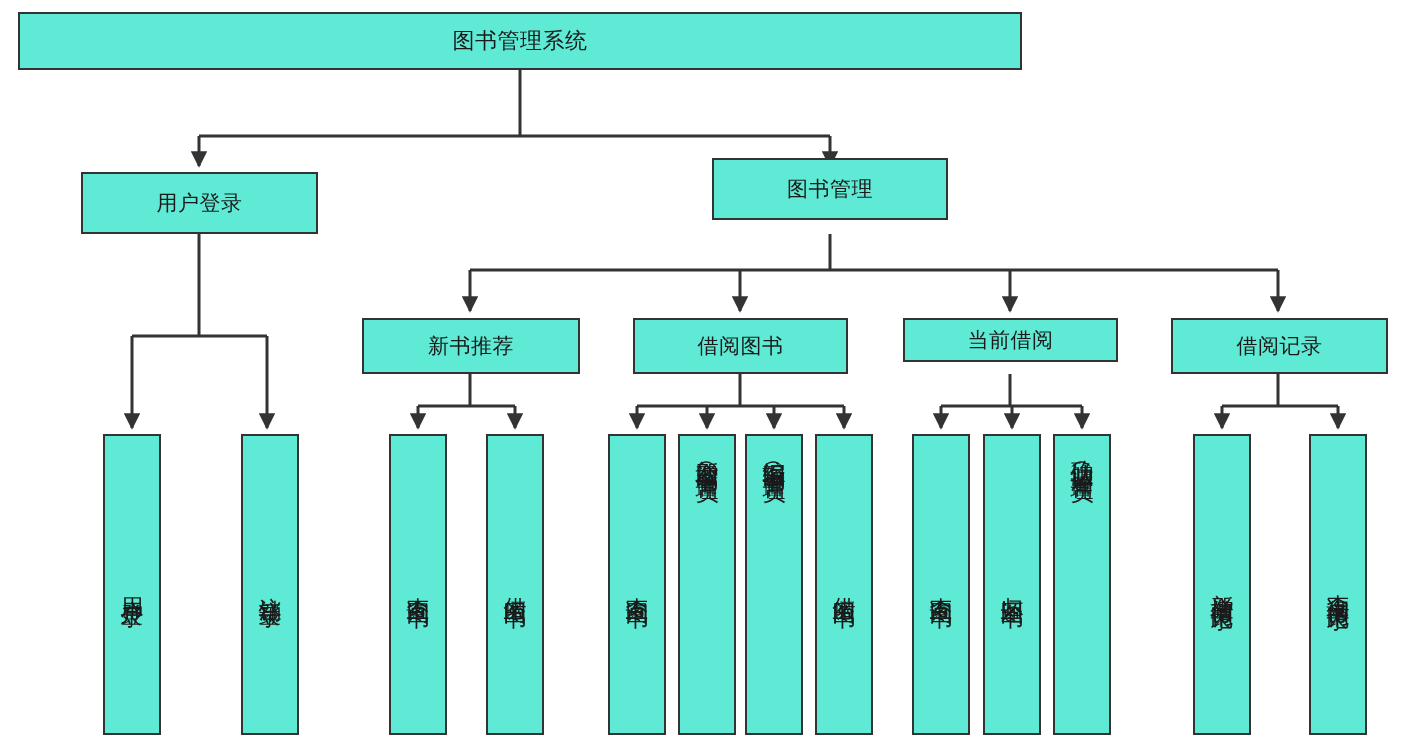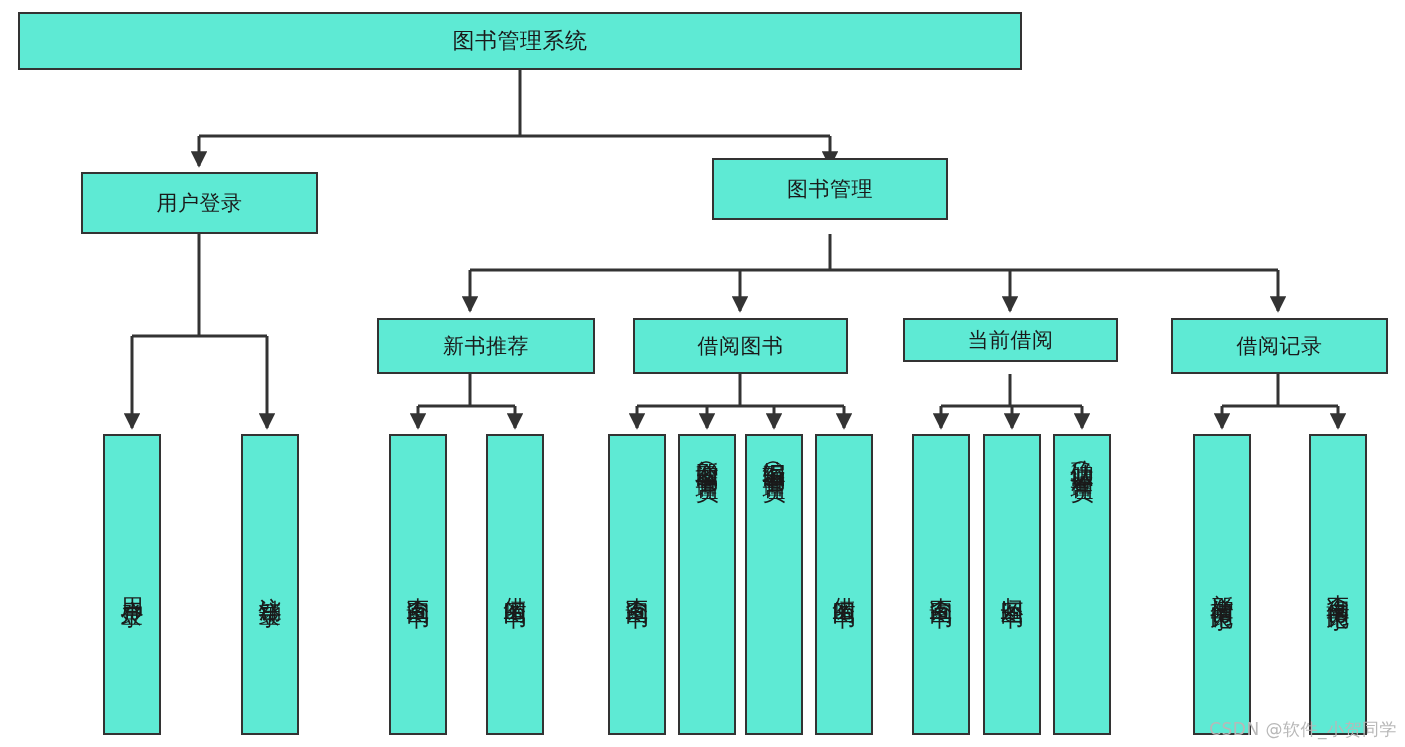--- a/index.html
+++ b/index.html
@@ -138,21 +138,21 @@
   </div>
 
   <div class="node horiz" style="left:81px; top:172px; width:237px; height:62px;">
     <span class="lbl">用户登录</span>
   </div>
 
   <div class="node horiz" style="left:712px; top:158px; width:236px; height:62px;">
     <span class="lbl">图书管理</span>
   </div>
 
-  <div class="node horiz" style="left:377px; top:318px; width:218px; height:56px;">
+  <div class="node horiz" style="left:362px; top:318px; width:218px; height:56px;">
     <span class="lbl">新书推荐</span>
   </div>
 
   <div class="node horiz" style="left:633px; top:318px; width:215px; height:56px;">
     <span class="lbl">借阅图书</span>
   </div>
 
   <div class="node horiz" style="left:903px; top:318px; width:215px; height:44px;">
     <span class="lbl">当前借阅</span>
   </div>
@@ -206,15 +206,14 @@
   </div>
 
   <div class="node vert" style="left:1193px; top:434px; width:58px; height:301px;">
     <span class="lbl">新增借阅记录</span>
   </div>
 
   <div class="node vert" style="left:1309px; top:434px; width:58px; height:301px;">
     <span class="lbl">查询借阅记录</span>
   </div>
 
-  <div class="watermark">CSDN @软件_小贺同学</div>
 
 </div>
 
 </body></html>

